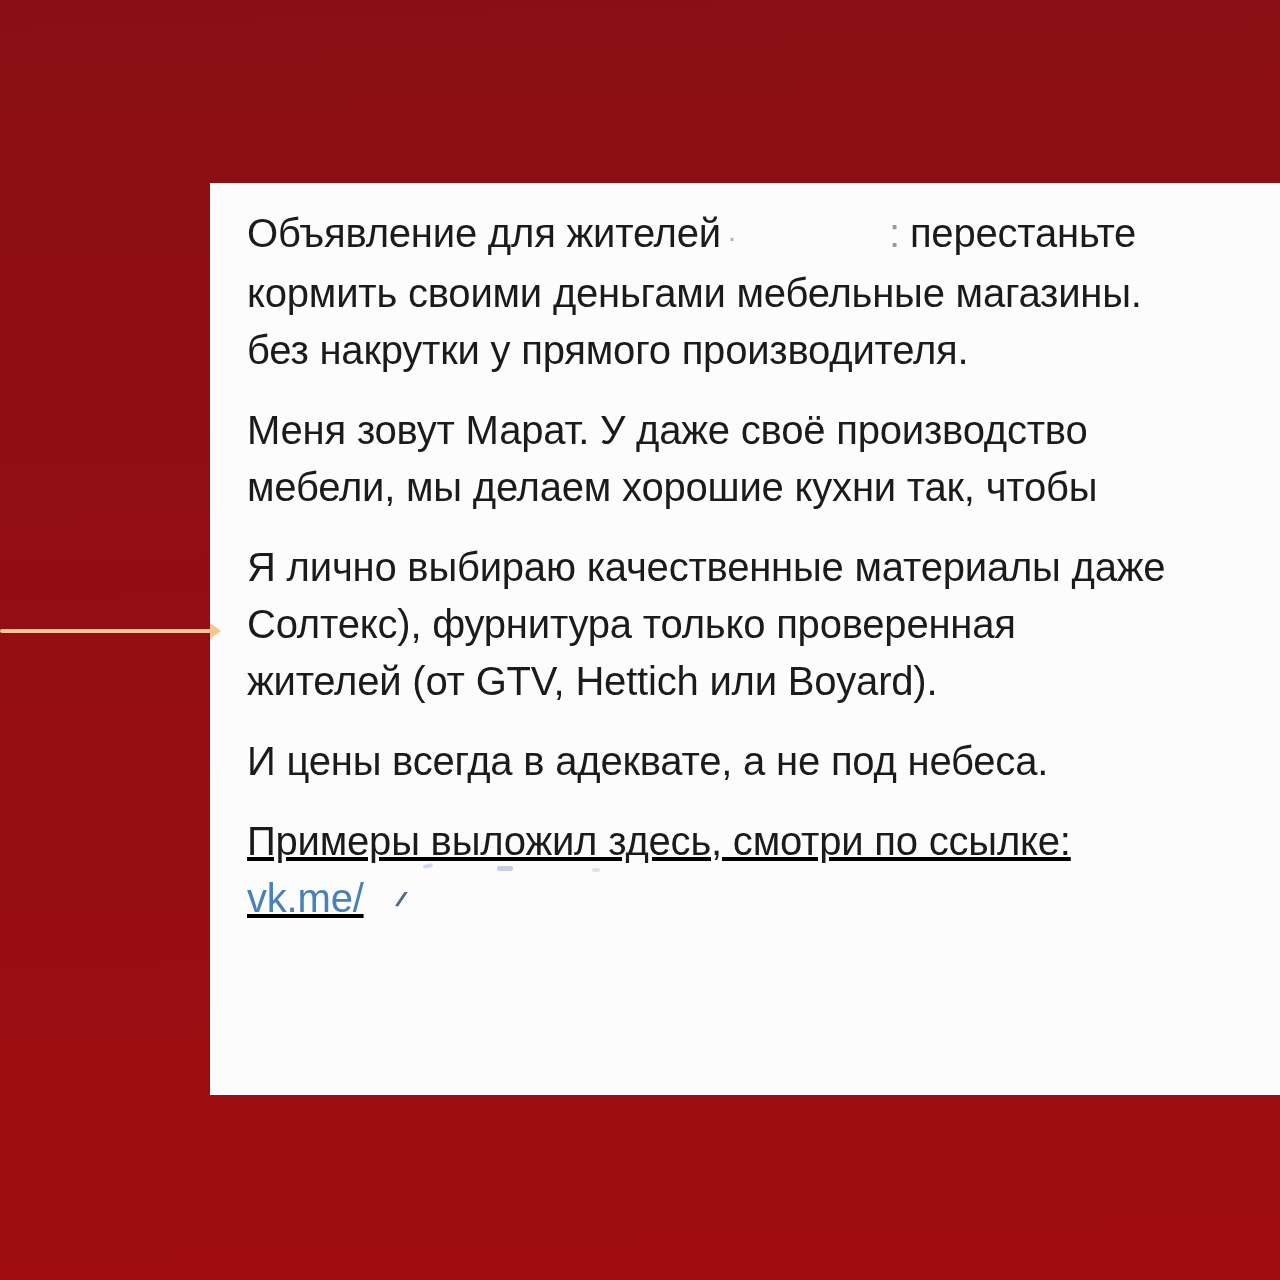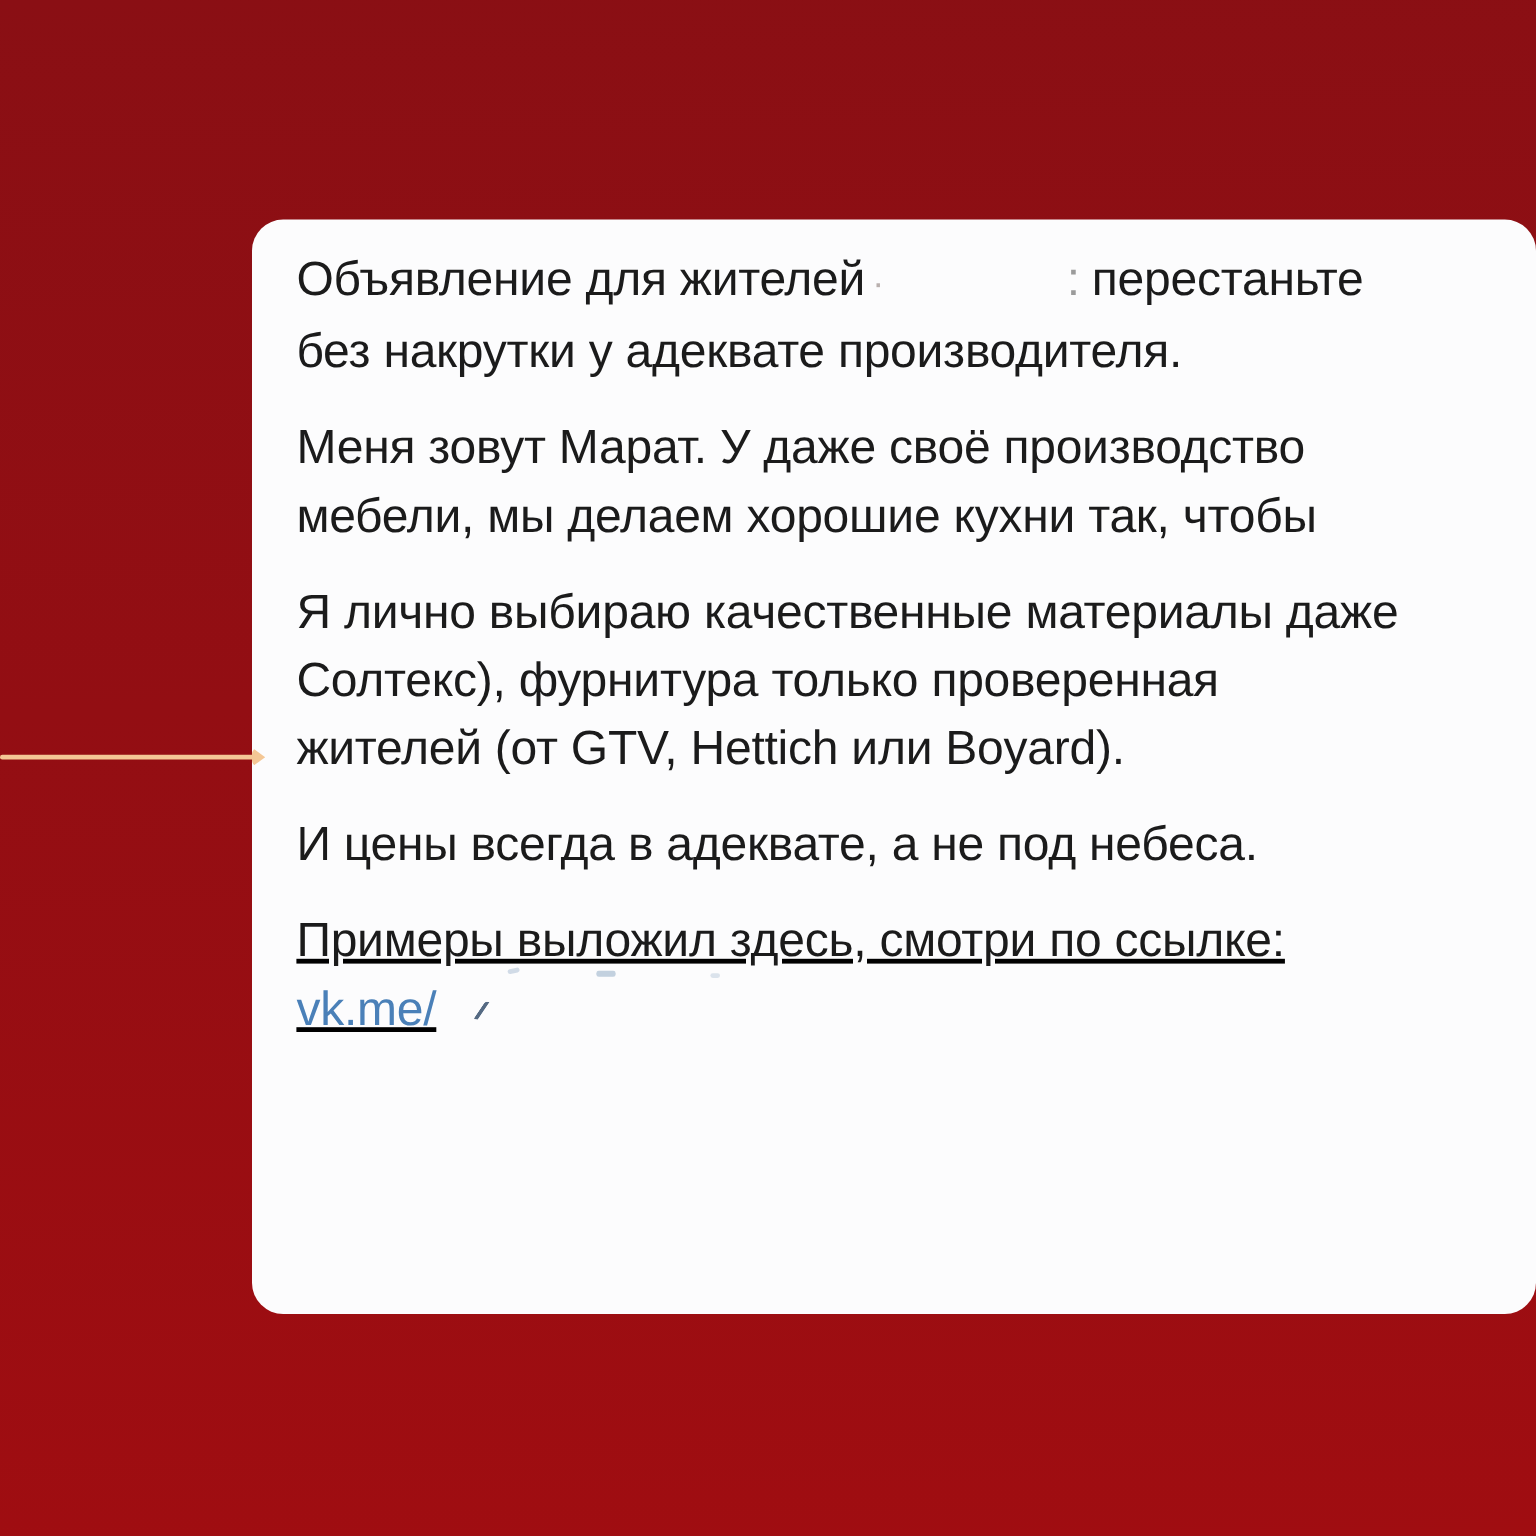--- a/index.html
+++ b/index.html
@@ -5,21 +5,21 @@
   :root{
     --bg-top:#8a0f14;
     --bg-mid:#930e13;
     --bg-bottom:#a00d11;
     --card-bg:#fcfcfd;
     --text:#1b1b1b;
     --link:#4a80b8;
     --accent:#f4c795;
     --faded:#9b9b9b;
   }
-  *{margin:0;padding:0;box-sizing:border-box;border-radius:26px;}
+  *{margin:0;padding:0;box-sizing:border-box;}
   html,body{width:1280px;height:1280px;overflow:hidden;}
   body{
     font-family:"Liberation Sans","DejaVu Sans",sans-serif;
     background:linear-gradient(178deg,var(--bg-top) 0%,var(--bg-mid) 45%,var(--bg-bottom) 100%);
     position:relative;
   }
   .stage{position:absolute;inset:0;}
   .card{
     position:absolute;
     left:210px;top:183px;
@@ -96,21 +96,22 @@
   <div class="accent-line">
     <span class="tip"></span>
   </div>
 
   <div class="card">
 
     <div class="para">
       <span class="line">
         <span>Объявление для жителей</span><span class="redaction">·</span><span class="colon-faded">:</span><span class="after-colon">перестаньте</span>
       </span>
-      <span class="line">без накрутки у адеквате производителя.</span>
+      <span class="line">кормить своими деньгами мебельные магазины.</span>
+      <span class="line">без накрутки у прямого производителя.</span>
     </div>
 
     <div class="para">
       <span class="line">Меня зовут Марат. У даже своё производство</span>
       <span class="line">мебели, мы делаем хорошие кухни так, чтобы</span>
     </div>
 
     <div class="para">
       <span class="line">Я лично выбираю качественные материалы даже</span>
       <span class="line">Солтекс), фурнитура только проверенная</span>

